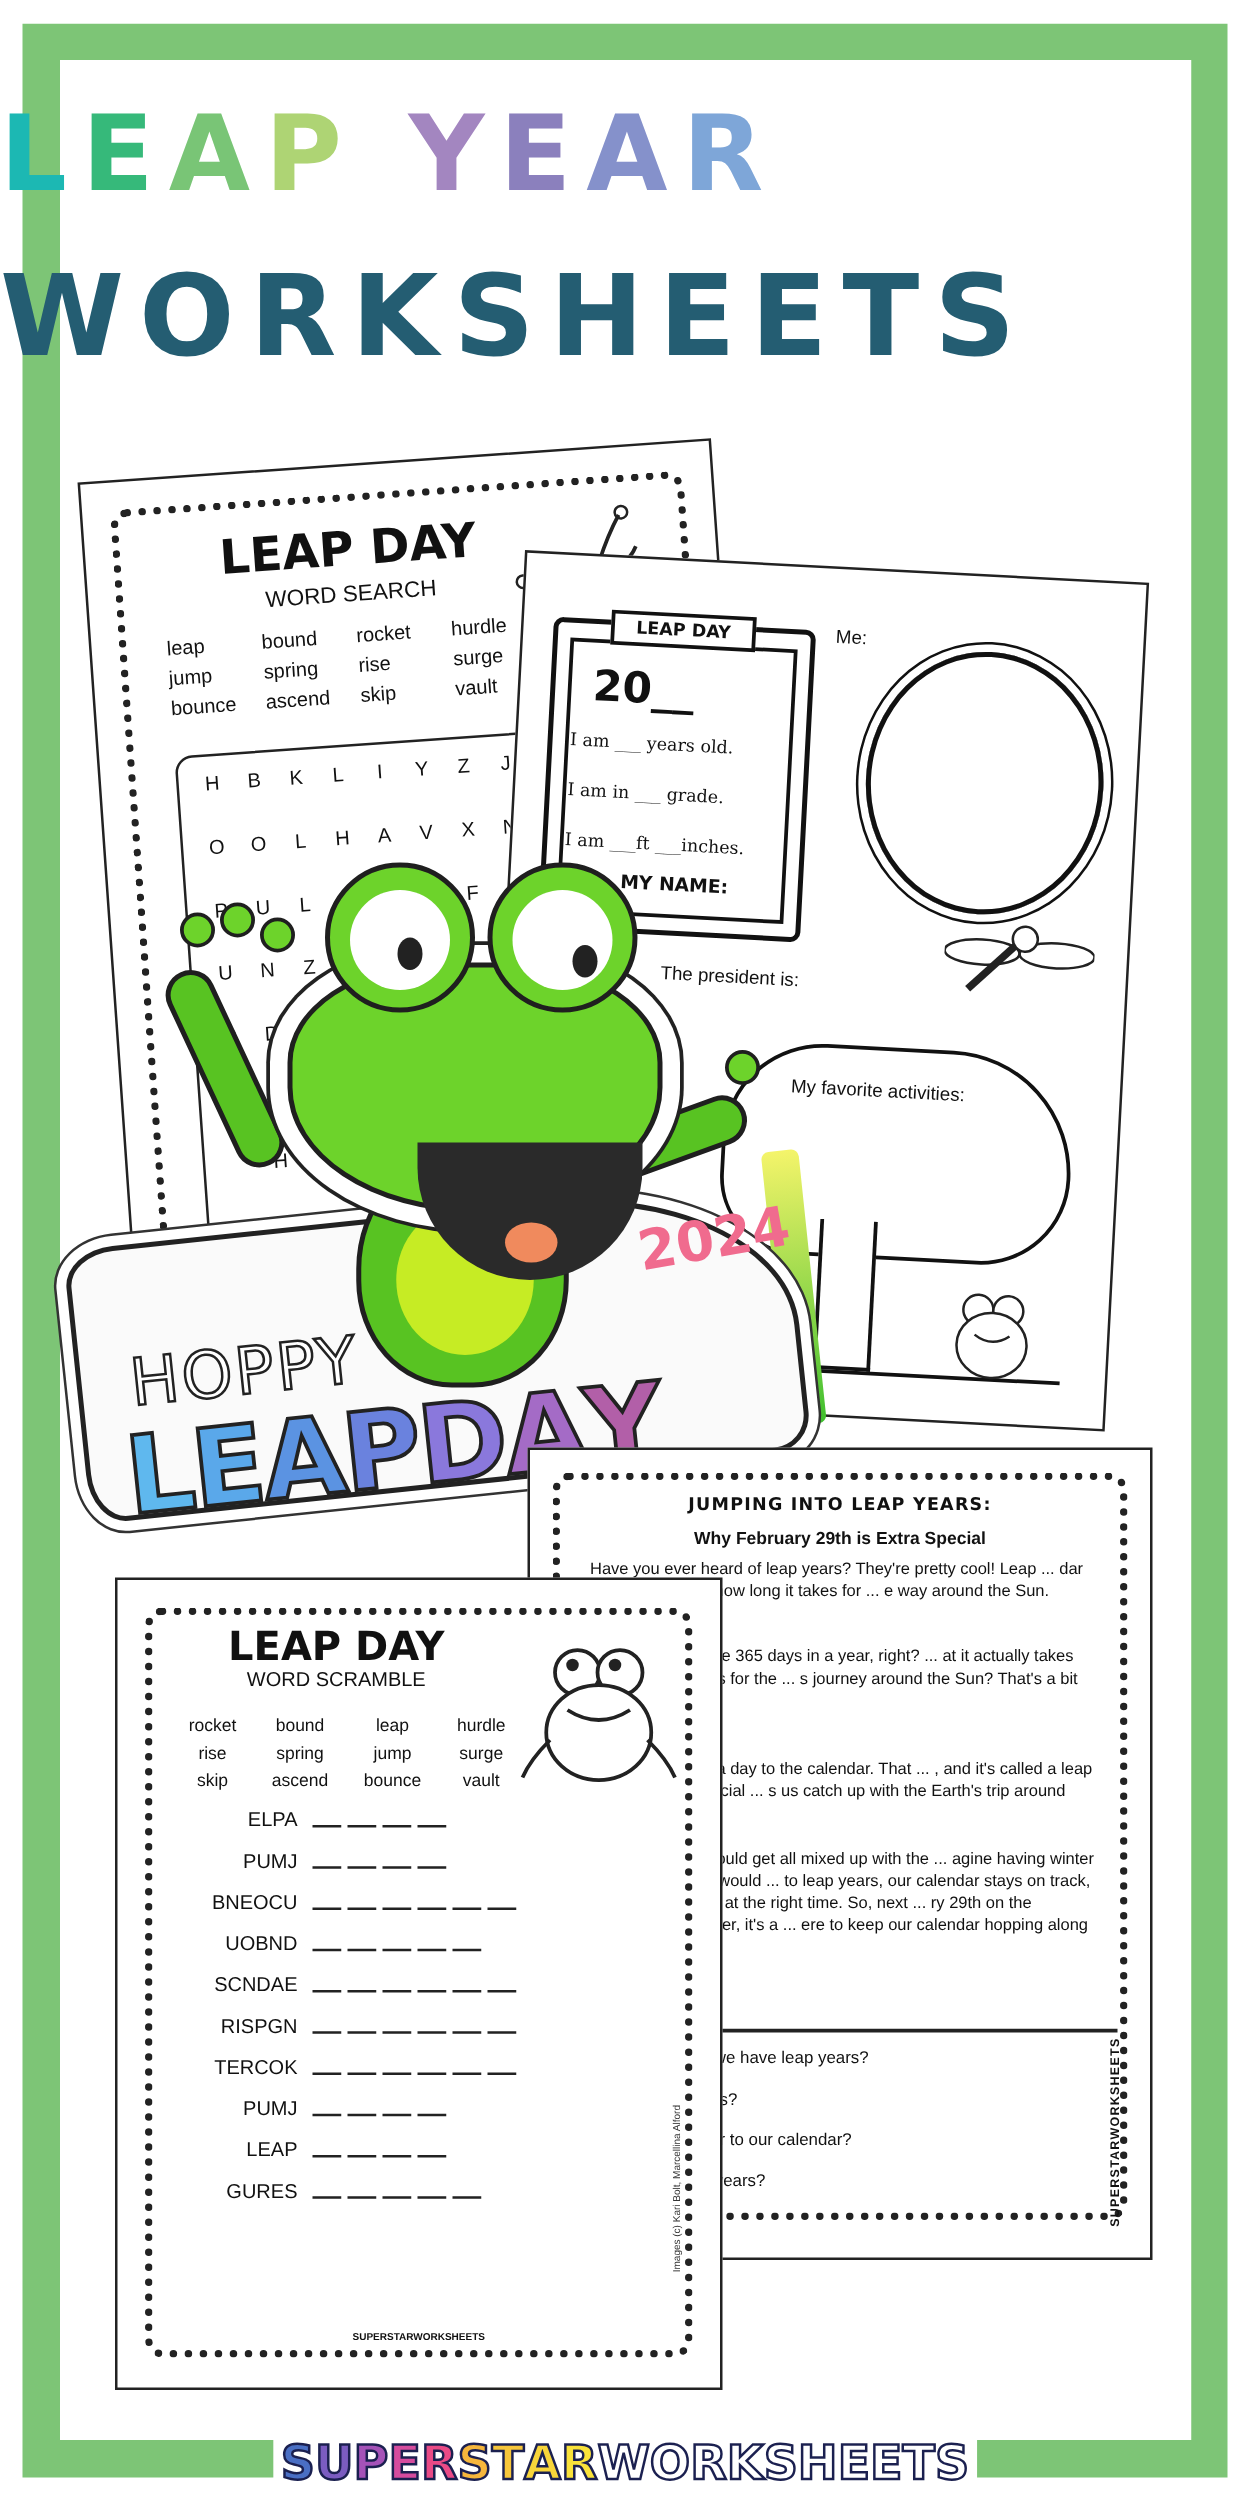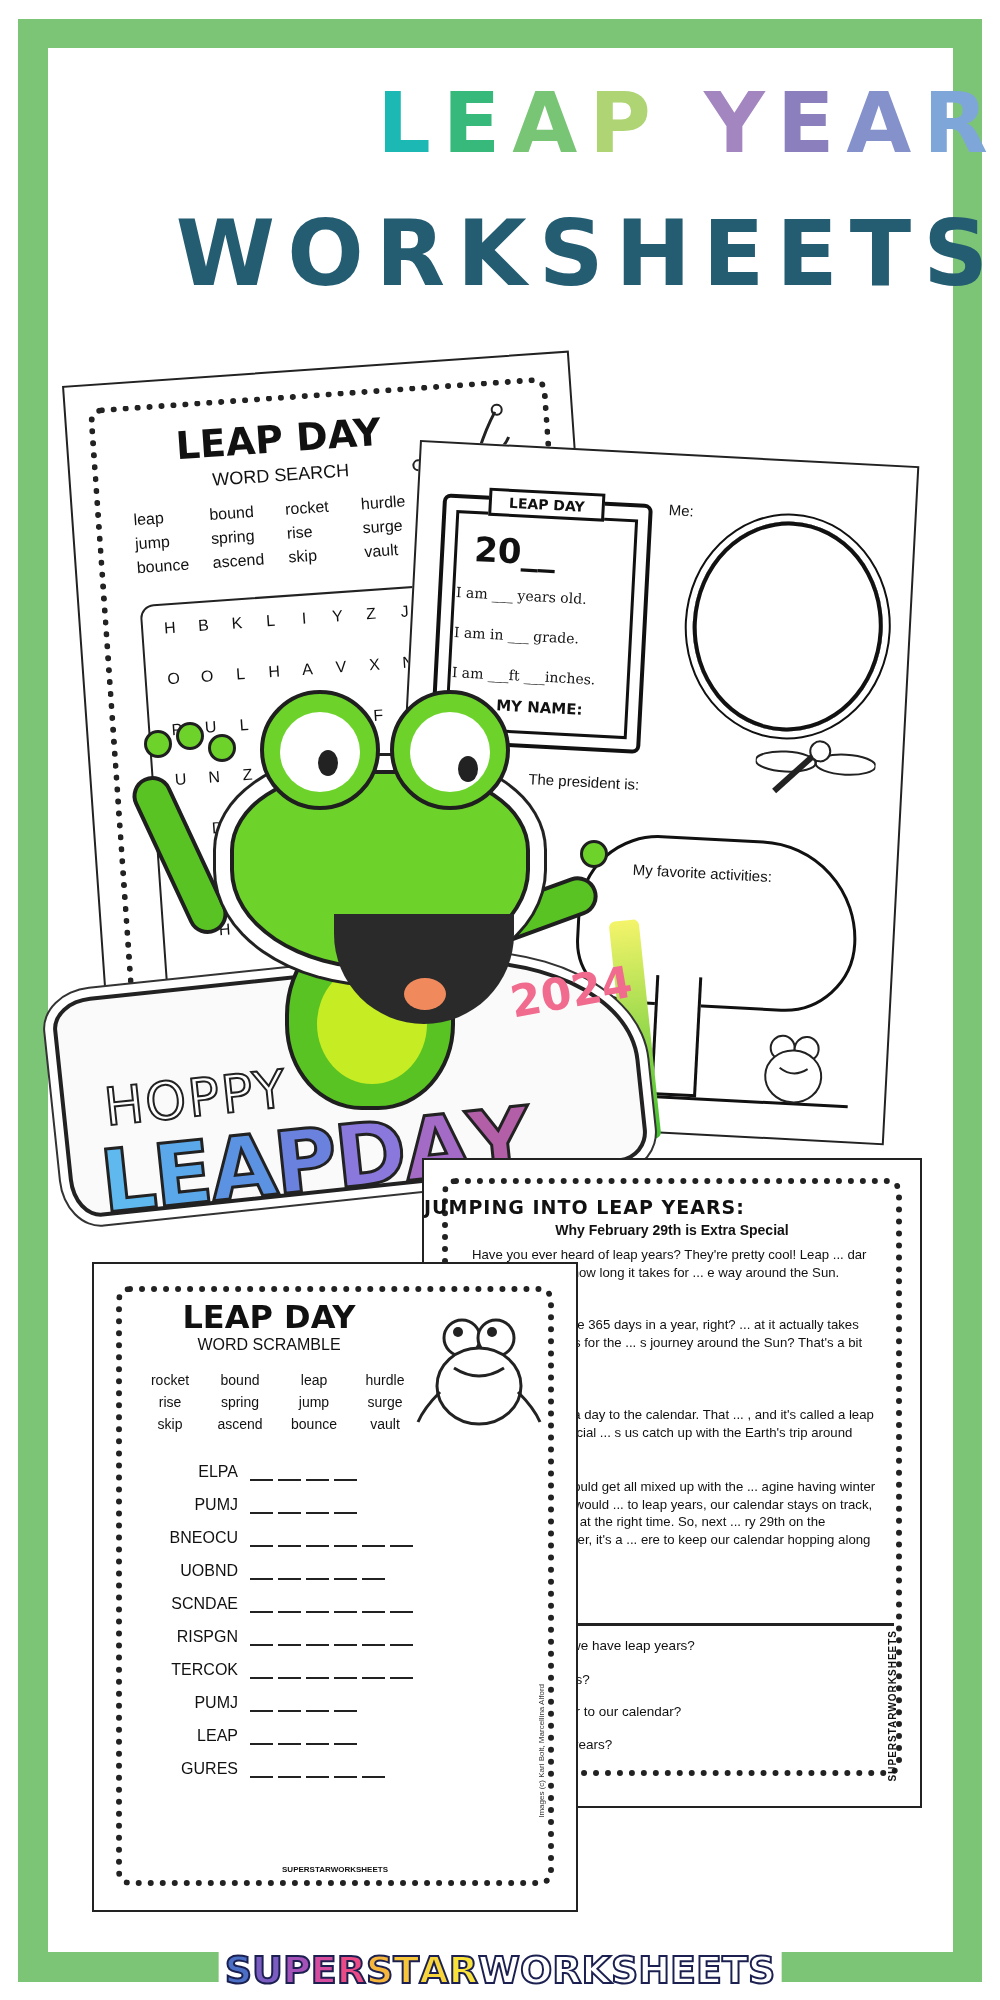--- a/index.html
+++ b/index.html
@@ -2,21 +2,21 @@
 <html><head>
 <meta charset="utf-8">
 <style>
   * { box-sizing: border-box; margin: 0; padding: 0; }
   html, body { width: 1000px; height: 2000px; background: #ffffff; overflow: hidden; }
   body { position: relative; font-family: "Liberation Sans", "DejaVu Sans", sans-serif; color: #111; }
 
   .frame { position: absolute; left: 18px; top: 19px; width: 964px; height: 1963px; background: #7dc576; }
   .frame-inner { position: absolute; left: 48px; top: 48px; width: 905px; height: 1904px; background: #fff; }
 
-  .title-line { position: absolute; left: 0; width: 1000px; text-align: right; font-family: "DejaVu Sans", sans-serif; font-weight: bold; letter-spacing: 12px; padding-left: 39px; }
+  .title-line { position: absolute; left: 0; width: 1000px; text-align: left; font-family: "DejaVu Sans", sans-serif; font-weight: bold; letter-spacing: 12px; }
   .title1 { top: 78px; font-size: 84px; line-height: 90px; }
   .title2 { top: 206px; font-size: 90px; line-height: 96px; color: #245d72; }
   .title1 span { display: inline-block; }
 
   .sheet { position: absolute; background: #fff; border: 2px solid #222; overflow: hidden; }
   .deco-border { position: absolute; border: 6px dotted #222; border-radius: 14px; }
 
   
   .ws { left: 62px; top: 386px; width: 508px; height: 760px; transform: rotate(-4deg); transform-origin: top left; }
   .ws .deco-border { left: 22px; top: 22px; right: 22px; bottom: 22px; }
@@ -58,36 +58,36 @@
   .arm { position: absolute; background: #58c322; border: 4px solid #1f1f1f; border-radius: 30px; }
   .hand { position: absolute; width: 28px; height: 28px; background: #6dd32b; border: 3px solid #1f1f1f; border-radius: 50%; }
   .hoppy { position: absolute; left: 44px; top: 398px; font-size: 52px; color: #fff; -webkit-text-stroke: 2px #222; font-family: "DejaVu Sans", sans-serif; transform: rotate(-6deg); letter-spacing: 2px; }
   .hat-year { position: absolute; left: 450px; top: 296px; font-size: 44px; font-weight: bold; color: #f06b8e; font-family: "DejaVu Sans", sans-serif; transform: rotate(-10deg); }
   .leap-word { position: absolute; left: 40px; top: 440px; font-size: 86px; font-weight: bold; font-family: "DejaVu Sans", sans-serif; -webkit-text-stroke: 3px #222; transform: rotate(-6deg); letter-spacing: -2px; white-space: nowrap; }
   .leap-word span { display: inline-block; }
 
   
   .rc { left: 422px; top: 1158px; width: 500px; height: 650px; }
   .rc .deco-border { left: 18px; top: 18px; right: 18px; bottom: 30px; }
-  .rc-title { position: absolute; left: 0; top: 36px; width: 100%; font-family: "DejaVu Sans", sans-serif; font-weight: bold; font-size: 19px; letter-spacing: 1px; }
+  .rc-title { position: absolute; left: 0; top: 36px; width: 100%; text-align: center; font-family: "DejaVu Sans", sans-serif; font-weight: bold; font-size: 14px; letter-spacing: 1px; }
   .rc-sub { position: absolute; left: 0; top: 62px; width: 100%; text-align: center; font-size: 14px; font-weight: bold; }
   .rc-para { position: absolute; left: 48px; width: 410px; font-size: 13.2px; line-height: 17.5px; }
   .rc-divider { position: absolute; left: 30px; top: 463px; width: 440px; height: 3px; background: #222; }
   .rc-q { position: absolute; left: 48px; font-size: 13.5px; }
   .rc-brand { position: absolute; right: 22px; top: 470px; writing-mode: vertical-rl; transform: rotate(180deg); font-size: 10px; font-weight: bold; letter-spacing: 1px; }
 
   
   .sc { left: 92px; top: 1262px; width: 486px; height: 650px; }
   .sc .deco-border { left: 22px; top: 22px; right: 22px; bottom: 24px; }
   .sc-title { position: absolute; left: 40px; top: 34px; width: 270px; text-align: center; font-family: "DejaVu Sans", sans-serif; font-weight: bold; font-size: 32px; }
   .sc-sub { position: absolute; left: 40px; top: 72px; width: 270px; text-align: center; font-size: 16px; }
   .sc-words { position: absolute; left: 44px; top: 108px; display: grid; grid-template-columns: 64px 76px 72px 70px; row-gap: 6px; font-size: 14px; text-align: center; }
   .sc-frog { position: absolute; left: 320px; top: 48px; width: 130px; height: 120px; }
   .sc-rows { position: absolute; left: 60px; top: 184px; width: 300px; }
-  .sc-row { height: 33px; display: flex; align-items: flex-end; }
+  .sc-row { height: 33px; display: flex; align-items: flex-start; }
   .sc-word { width: 96px; text-align: right; font-size: 16px; padding-right: 12px; }
   .sc-blank { display: inline-block; width: 23px; height: 2px; background: #222; margin-right: 5px; margin-top: 12px; }
   .sc-foot { position: absolute; left: 0; bottom: 36px; width: 100%; text-align: center; font-size: 8px; font-weight: bold; }
   .sc-credit { position: absolute; right: 30px; top: 420px; writing-mode: vertical-rl; transform: rotate(180deg); font-size: 8px; color: #333; }
 
   .footer-bar { position: absolute; left: 150px; top: 1946px; width: 700px; height: 48px; }
   .footer-logo { position: absolute; left: 50%; top: 0; transform: translateX(-50%); font-family: "DejaVu Sans", sans-serif; font-weight: bold; font-size: 38px; letter-spacing: 0px; background: #fff; padding: 0 6px; white-space: nowrap; -webkit-text-stroke: 2px #1b2050; line-height: 48px; }
   .footer-logo span { display: inline-block; }
 </style>
 </head>

